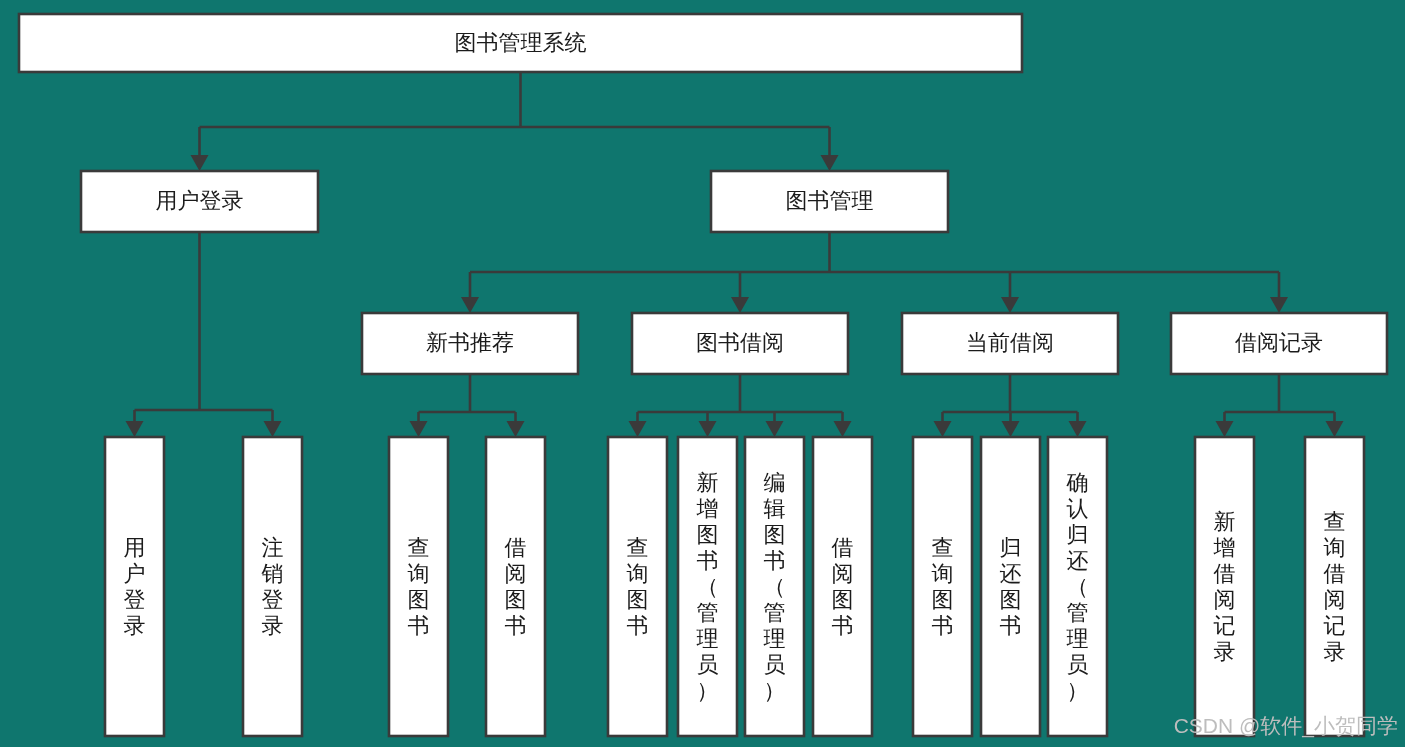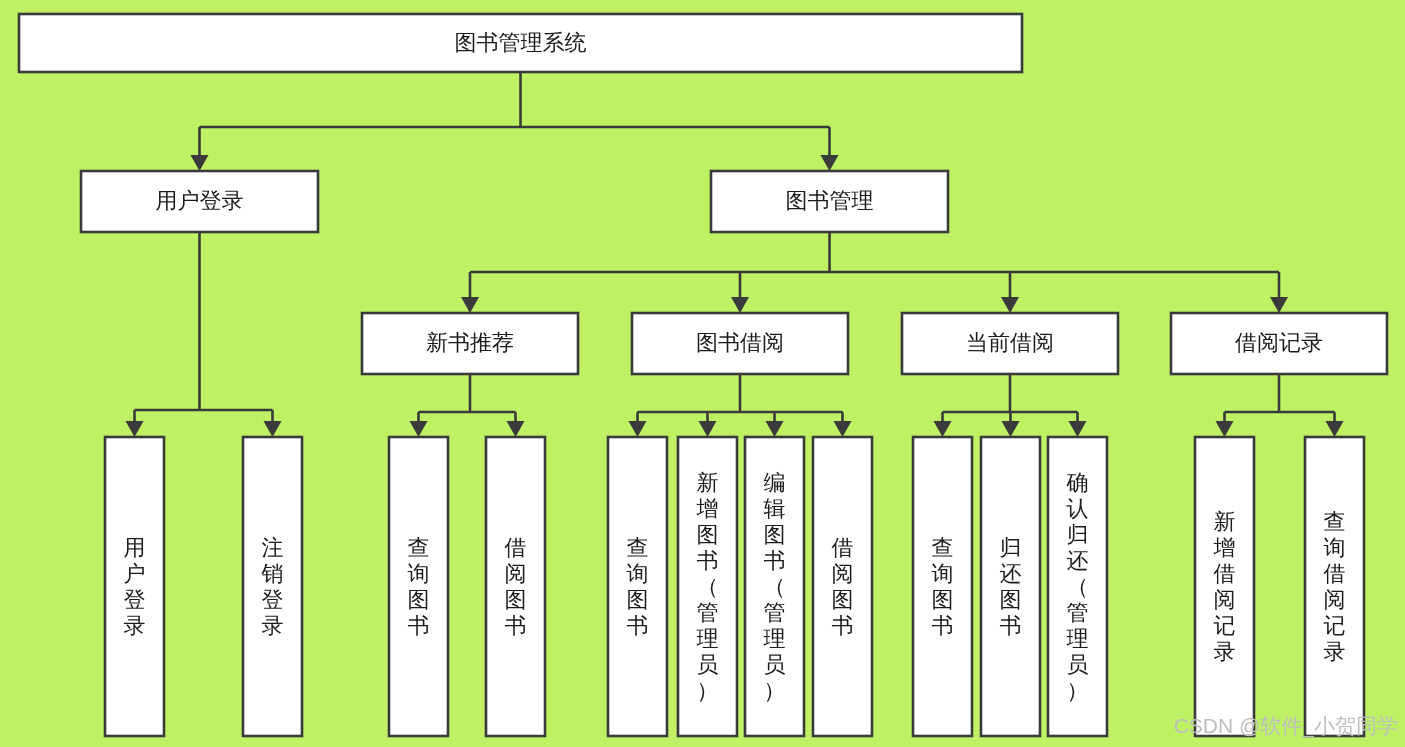--- a/index.html
+++ b/index.html
@@ -8,21 +8,21 @@
     padding: 0;
     background: #ffffff;
   }
   body {
     font-family: "Liberation Sans", "DejaVu Sans", sans-serif;
   }
   #diagram-root {
     position: relative;
     width: 1405px;
     height: 747px;
-    background: #bef264;
+    background: #0f766e;
     overflow: hidden;
   }
   svg.diagram-canvas {
     position: absolute;
     left: 0;
     top: 0;
     width: 1405px;
     height: 747px;
     display: block;
   }

